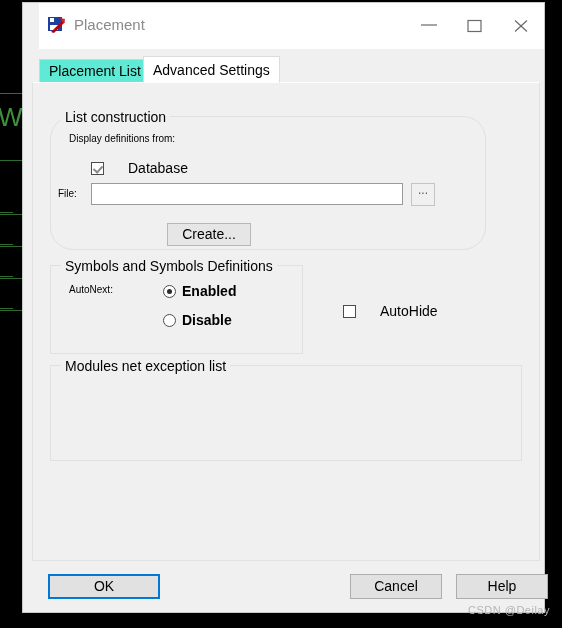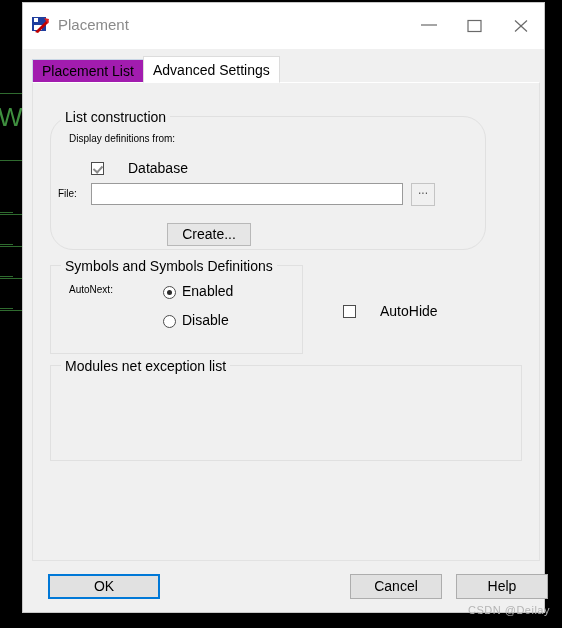--- a/index.html
+++ b/index.html
@@ -38,20 +38,21 @@
   
   #dialog {
     position: absolute;
     left: 22px;
     top: 2px;
     width: 523px;
     height: 611px;
     background: #f0f0f0;
     border: 1px solid #c8c8c8;
     box-sizing: border-box;
+    padding-left: 16px;
   }
 
   
   #titlebar {
     position: relative;
     height: 45px;
     background: #ffffff;
     border-bottom: 1px solid #ffffff;
   }
   #app-icon {
@@ -92,24 +93,24 @@
     top: 3px;
     height: 23px;
     box-sizing: border-box;
     font-size: 14px;
     color: #000000;
     padding: 3px 9px 0 9px;
     white-space: nowrap;
     font-family: "Liberation Sans", sans-serif;
   }
   .tab.inactive {
-    background: #a21caf;
+    background: #5eead4;
     border: 1px solid #c9d6e4;
     border-bottom: none;
-    left: 0px;
+    left: 7px;
   }
   .tab.active {
     background: #ffffff;
     border: 1px solid #dcdcdc;
     border-bottom: 1px solid #ffffff;
     top: 0px;
     height: 27px;
     padding-top: 5px;
     left: 111px;
     z-index: 3;
@@ -185,22 +186,23 @@
     font-size: 14px;
     color: #000000;
     margin-left: 24px;
     font-family: "Liberation Sans", sans-serif;
   }
 
   
   .rbrow {
     position: absolute;
     display: flex;
-    align-items: flex-end;
-    white-space: nowrap;
+    align-items: center;
+    white-space: nowrap;
+    font-weight: bold;
   }
   .rb {
     width: 13px; height: 13px;
     border: 1px solid #4c4c4c;
     border-radius: 50%;
     background: #ffffff;
     box-sizing: border-box;
     position: relative;
     flex: 0 0 auto;
   }

